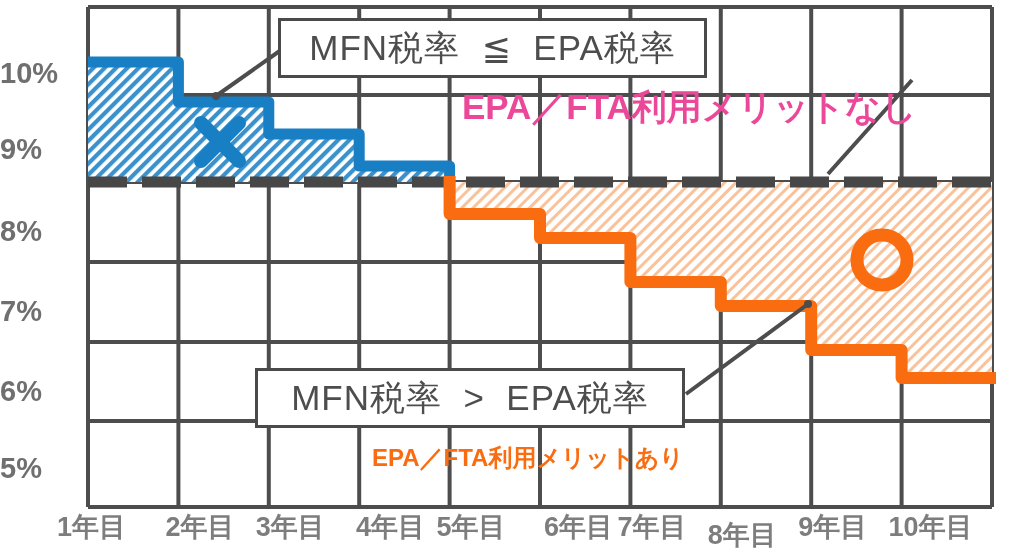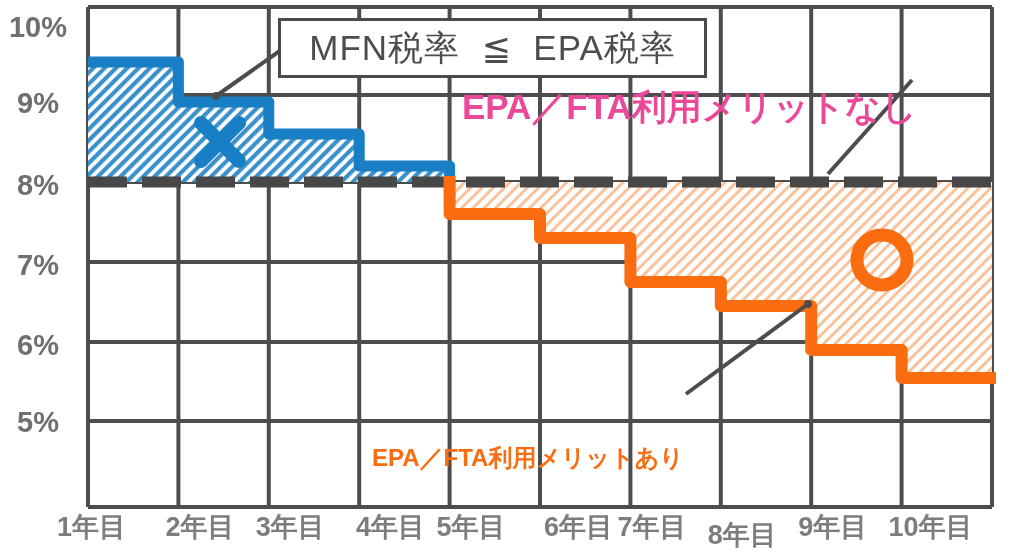--- a/index.html
+++ b/index.html
@@ -3,21 +3,21 @@
 <meta charset="utf-8">
 <style>
   html,body{margin:0;padding:0;background:#ffffff;}
   .stage{
     position:relative;width:1024px;height:558px;background:#ffffff;overflow:hidden;
     font-family:"Liberation Sans","DejaVu Sans",sans-serif;
   }
   .stage svg{position:absolute;left:0;top:0;}
   .ylab{
     position:absolute;left:0;width:76px;height:36px;line-height:36px;
-    text-align:center;font-size:29px;font-weight:600;color:#6f6f6f;
+    text-align:left;font-size:29px;font-weight:600;color:#6f6f6f;margin-top:46px;
   }
   .xlab{
     position:absolute;top:511px;height:32px;line-height:32px;
     font-size:27px;font-weight:600;color:#7d7d7d;white-space:nowrap;
   }
   .box{
     position:absolute;height:60px;background:#ffffff;border:3px solid #4a4a4a;
     box-sizing:border-box;display:flex;align-items:center;justify-content:center;
   }
   .box span{
@@ -97,16 +97,19 @@
       <div class="xlab" style="left: 544px; text-align: center;">6年目</div>
       <div class="xlab" style="left: 617.4px;">7年目</div>
       <div class="xlab" style="left: 707.8px; margin-top: 8px;">8年目</div>
       <div class="xlab" style="left: 798.2px;">9年目</div>
       <div class="xlab" style="left: 888.6px;">10年目</div>
     </div>
 
   <div class="box box1">
     <span>MFN税率  ≦  EPA税率</span>
   </div>
+  <div class="box box3">
+    <span>MFN税率  &gt;  EPA税率</span>
+  </div>
 
   <div class="note note-blue">EPA／FTA利用メリットなし</div>
   <div class="note note-orange">EPA／FTA利用メリットあり</div>
 </div>
 
 </body></html>

